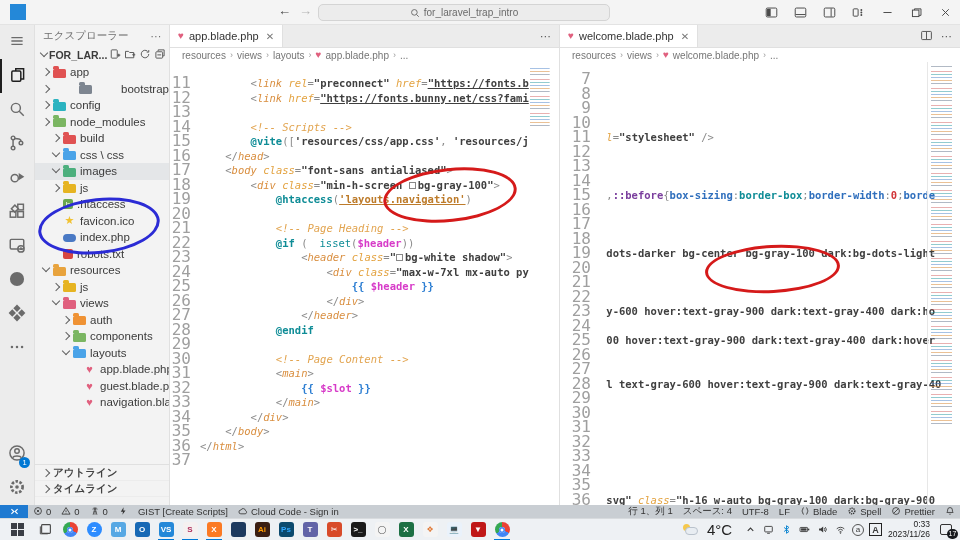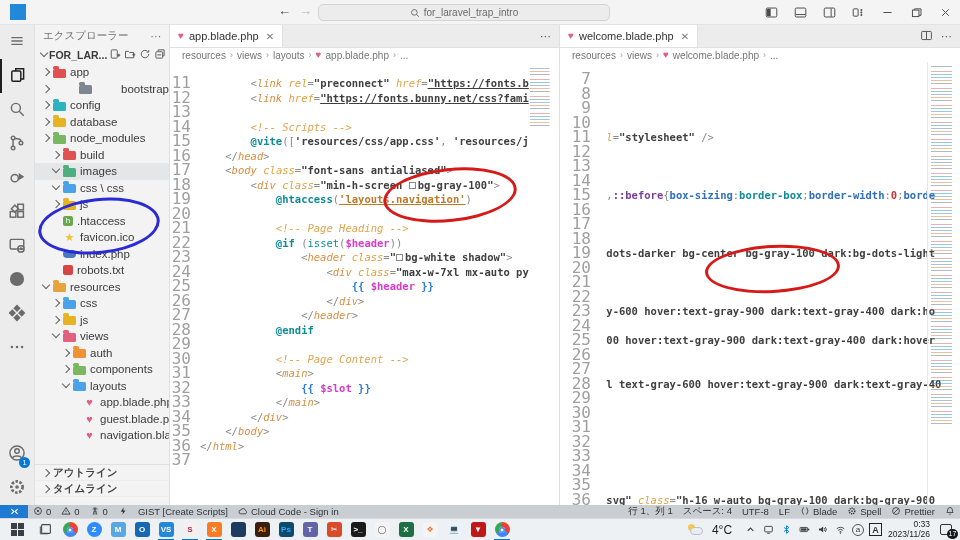--- a/index.html
+++ b/index.html
@@ -61,21 +61,21 @@
   .code{position:relative;flex:1;overflow:hidden;font-family:"DejaVu Sans Mono","Liberation Mono",monospace;font-size:10.5px;}
   .lines{position:absolute;left:0;top:14px;right:0;}
   .g1 .lines{top:10px;}
   .cl{display:flex;height:14.5px;line-height:14.5px;}
   .ln{width:30px;flex:none;text-align:right;padding-right:9px;color:#9f9f9f;font-size:16px;}
   .g1 .ln{width:40px;}
   .lc{white-space:pre;overflow:hidden;color:#333;}
   .p{color:#8a8a8a;} .tag{color:#d98e3f;font-style:italic;} .attr{color:#e3a23f;font-style:italic;}
   .str{color:#3f3f3f;font-weight:bold;} .url{color:#3f3f3f;font-weight:bold;text-decoration:underline;}
   .lnk{color:#bd7b2a;font-weight:bold;text-decoration:underline;}
-  .dir{color:#0e8c96;font-weight:bold;} .fn{color:#0e8c96;}
+  .dir{color:#0e8c96;font-weight:bold;} .fn{color:#0e8c96;margin-left:12px;}
   .var{color:#d73bc8;font-weight:bold;} .br{color:#2b7dd2;font-weight:bold;}
   .com{color:#e2a44f;font-style:italic;}
   .sel2{color:#7a3e9d;font-weight:bold;} .prop{color:#2f6fbd;font-weight:bold;} .val{color:#0e8c96;font-weight:bold;} .num{color:#d13438;font-weight:bold;}
   .sw{display:inline-block;width:7px;height:7px;border:1px solid #888;background:#fff;margin:0 2px 1px 0;vertical-align:middle;}
   .minimap{position:absolute;top:0;right:2px;width:30px;bottom:0;}
   .g1 .minimap{width:33px;right:0;border-left:1px solid #e7e7e7;}
   .mini-stripes{position:absolute;left:3px;right:3px;background-image:repeating-linear-gradient(0deg,transparent 0 2px,rgba(100,116,139,.5) 2px 3px,transparent 3px 5px,rgba(217,142,63,.55) 5px 6px,transparent 6px 8px,rgba(59,119,196,.45) 8px 9px,transparent 9px 11px,rgba(14,140,150,.45) 11px 12px,transparent 12px 14px,rgba(200,60,60,.4) 14px 15px,transparent 15px 17px);background-size:82% 100%;background-repeat:no-repeat;}
 
   
   .ellipse{position:absolute;border-radius:50%;border:3px solid red;pointer-events:none;}
@@ -102,21 +102,21 @@
   .mascot .b1{position:absolute;left:4px;bottom:4px;width:14px;height:13px;background:#76a85a;border-radius:50% 60% 45% 55%;}
   .mascot .b2{position:absolute;left:9px;bottom:12px;width:7px;height:7px;background:#7fb163;border-radius:50%;}
   .mascot .b3{position:absolute;left:1px;bottom:2px;width:20px;height:4px;background:#c9b28a;border-radius:50%;}
   .tb-apps{display:flex;align-items:center;height:22px;}
   .tapp{width:24px;height:22px;display:flex;align-items:center;justify-content:center;position:relative;}
   .tapp.running::after{content:"";position:absolute;left:4px;right:4px;bottom:0;height:2px;background:#0078d7;}
   .ticon{width:15px;height:15px;border-radius:3px;display:flex;align-items:center;justify-content:center;font-size:8px;font-weight:bold;color:#fff;}
   .tray{margin-left:auto;display:flex;align-items:center;gap:6px;padding-right:4px;color:#3a3a3a;}
   .tray .ti{display:flex;align-items:center;justify-content:center;width:13px;height:14px;font-size:9px;}
   .tray svg{width:11px;height:11px;}
-  .weather{display:flex;align-items:center;gap:8px;font-size:12px;color:#222;margin-right:6px;}
+  .weather{display:flex;align-items:center;gap:8px;font-size:15px;color:#222;margin-right:6px;}
   .cloudic{position:relative;width:17px;height:12px;}
   .cloudic .sun{position:absolute;left:1px;top:0;width:7px;height:7px;border-radius:50%;background:#f5c84c;}
   .cloudic .cl1{position:absolute;left:3px;top:3px;width:13px;height:8px;border-radius:6px;background:#e8edf2;border:1px solid #b9c2cc;}
   .clock{text-align:right;font-size:8.5px;line-height:1.15;color:#222;}
   .notif{position:relative;width:20px;height:16px;display:flex;align-items:center;justify-content:center;}
   .notif .bubble{width:12px;height:11px;border:1.2px solid #333;border-radius:2px;}
   .notif .cnt{position:absolute;right:-2px;bottom:-1px;background:#16191d;color:#fff;font-size:7px;min-width:11px;height:10px;border-radius:6px;display:flex;align-items:center;justify-content:center;padding:0 1px;}
 </style>
 </head>
 <body>
@@ -304,44 +304,39 @@
             <span class="fold" style="background: rgb(125, 133, 144);"></span>
             <span>bootstrap</span>
           </div>
           <div class="trow" style="padding-left: 6px;">
             <span class="chev r"></span>
             <span class="fold" style="background: rgb(43, 179, 192);"></span>
             <span>config</span>
           </div>
           <div class="trow" style="padding-left: 6px;">
             <span class="chev r"></span>
-            <span class="fold" style="background: rgb(230, 180, 34);"></span>
-            <span>database</span>
-          </div>
-          <div class="trow" style="padding-left: 6px;">
-            <span class="chev r"></span>
             <span class="fold" style="background: rgb(123, 182, 98);"></span>
             <span>node_modules</span>
           </div>
           <div class="trow" style="padding-left: 16px;">
             <span class="chev r"></span>
             <span class="fold" style="background: rgb(224, 82, 82);"></span>
             <span>build</span>
+          </div>
+          <div class="trow" style="padding-left: 16px;">
+            <span class="chev d"></span>
+            <span class="fold" style="background: rgb(74, 163, 232);"></span>
+            <span>css \ css</span>
           </div>
           <div class="trow sel" style="padding-left: 16px;">
             <span class="chev d"></span>
             <span class="fold" style="background: rgb(76, 175, 125);"></span>
             <span>images</span>
           </div>
           <div class="trow" style="padding-left: 16px;">
-            <span class="chev d"></span>
-            <span class="fold" style="background: rgb(74, 163, 232);"></span>
-            <span>css \ css</span>
-          </div>
-          <div class="trow" style="padding-left: 16px;">
             <span class="chev r"></span>
             <span class="fold" style="background: rgb(230, 180, 34);"></span>
             <span>js</span>
           </div>
           <div class="trow" style="padding-left: 16px;">
             <span class="chev none"></span>
             <span class="fi" style="width: 10px; height: 10px; border-radius: 2px; background: rgb(106, 168, 79); color: rgb(255, 255, 255); font-size: 8px;">h</span>
             <span>.htaccess</span>
           </div>
           <div class="trow" style="padding-left: 16px;">
@@ -356,25 +351,20 @@
           </div>
           <div class="trow" style="padding-left: 16px;">
             <span class="chev none"></span>
             <span class="fi" style="width: 10px; height: 10px; border-radius: 2px; background: rgb(214, 69, 65);"></span>
             <span>robots.txt</span>
           </div>
           <div class="trow" style="padding-left: 6px;">
             <span class="chev d"></span>
             <span class="fold" style="background: rgb(232, 163, 61);"></span>
             <span>resources</span>
-          </div>
-          <div class="trow" style="padding-left: 16px;">
-            <span class="chev r"></span>
-            <span class="fold" style="background: rgb(74, 163, 232);"></span>
-            <span>css</span>
           </div>
           <div class="trow" style="padding-left: 16px;">
             <span class="chev r"></span>
             <span class="fold" style="background: rgb(230, 180, 34);"></span>
             <span>js</span>
           </div>
           <div class="trow" style="padding-left: 16px;">
             <span class="chev d"></span>
             <span class="fold" style="background: rgb(224, 96, 126);"></span>
             <span>views</span>

